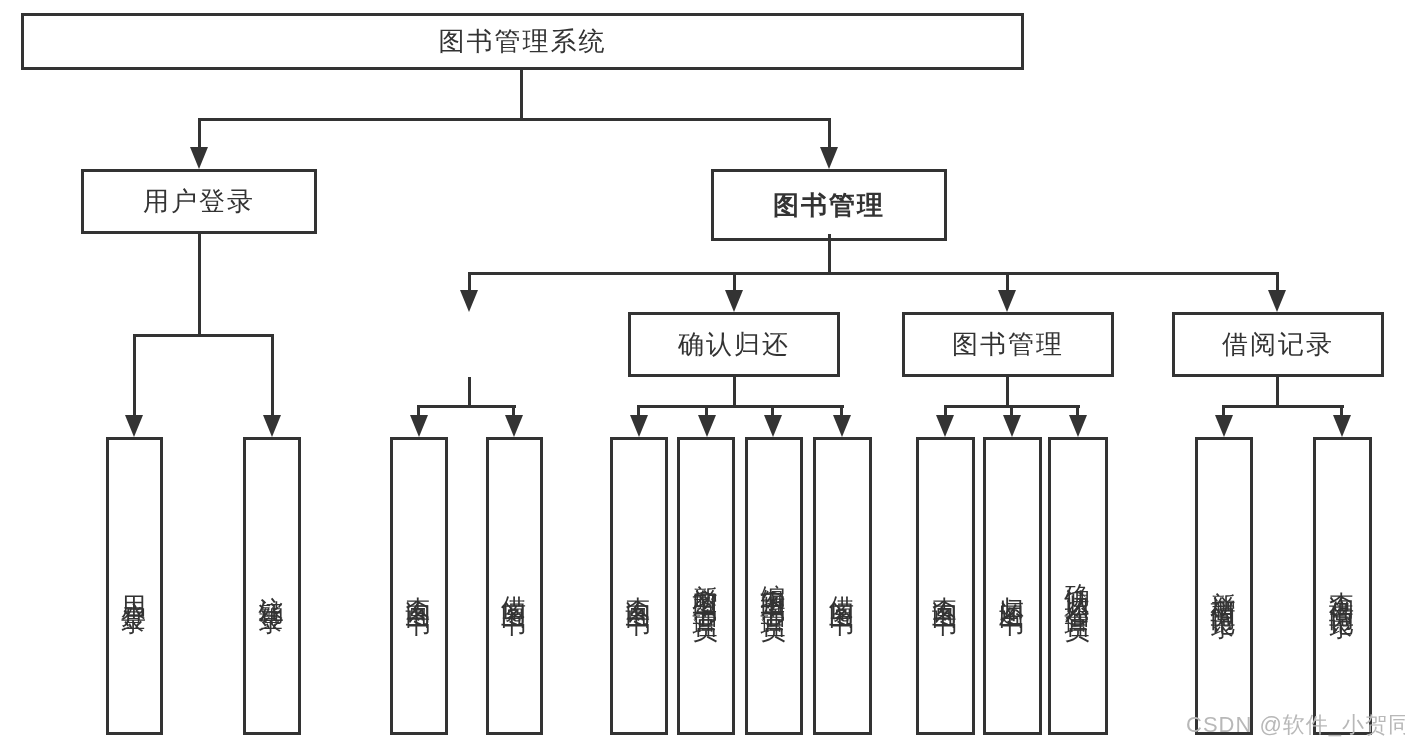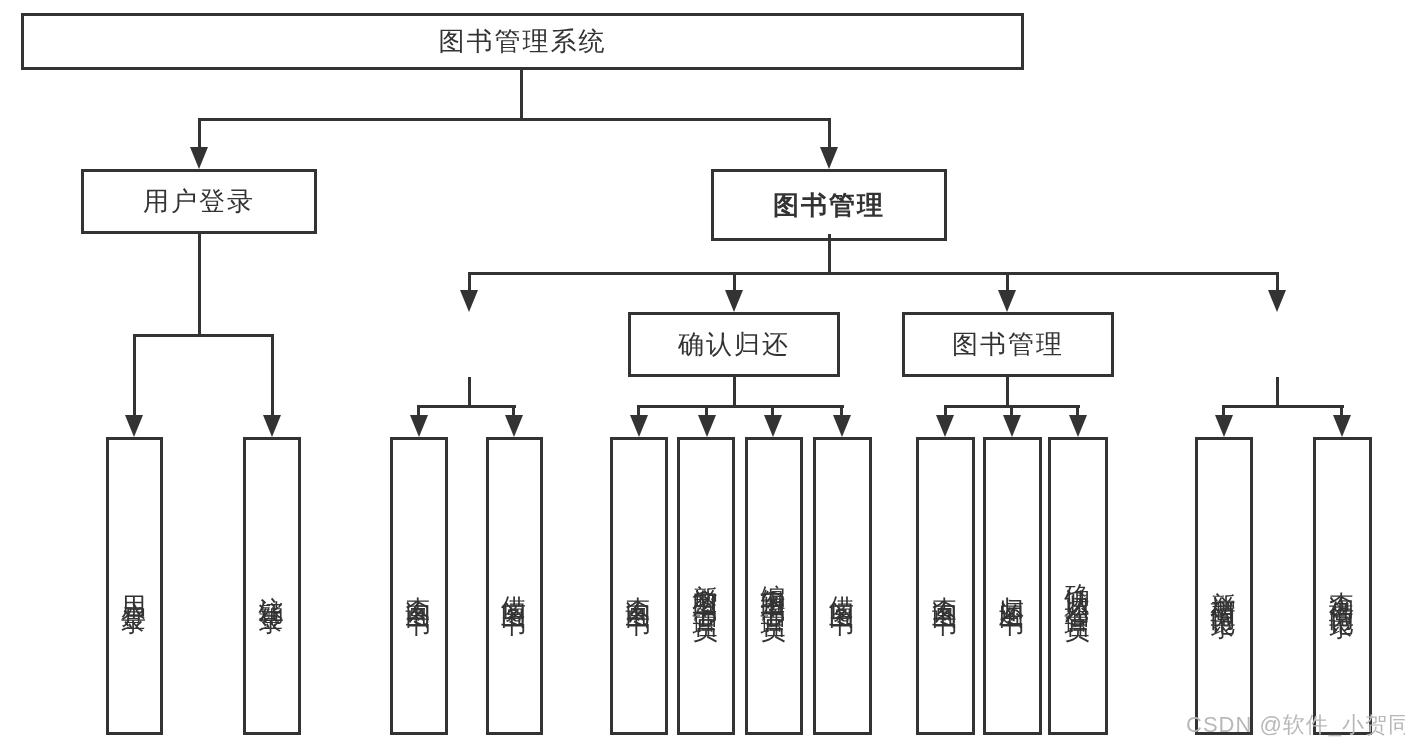--- a/index.html
+++ b/index.html
@@ -94,20 +94,23 @@
   <div class="arrowhead" style="left:998px;top:290px;"></div>
   <div class="vline" style="left:1276px;top:272px;height:20px;"></div>
   <div class="arrowhead" style="left:1268px;top:290px;"></div>
 
   <div class="box" style="left:628px;top:312px;width:212px;height:65px;">
     <span class="hlabel">确认归还</span>
   </div>
   <div class="box" style="left:902px;top:312px;width:212px;height:65px;">
     <span class="hlabel">图书管理</span>
   </div>
+  <div class="box" style="left:1172px;top:312px;width:212px;height:65px;">
+    <span class="hlabel">借阅记录</span>
+  </div>
 
   <div class="vline" style="left:468px;top:377px;height:31px;"></div>
   <div class="hline" style="left:417px;top:405px;width:99px;"></div>
   <div class="vline" style="left:417px;top:405px;height:14px;"></div>
   <div class="arrowhead" style="left:410px;top:415px;"></div>
   <div class="vline" style="left:512px;top:405px;height:14px;"></div>
   <div class="arrowhead" style="left:505px;top:415px;"></div>
 
   <div class="vline" style="left:733px;top:377px;height:31px;"></div>
   <div class="hline" style="left:637px;top:405px;width:207px;"></div>

